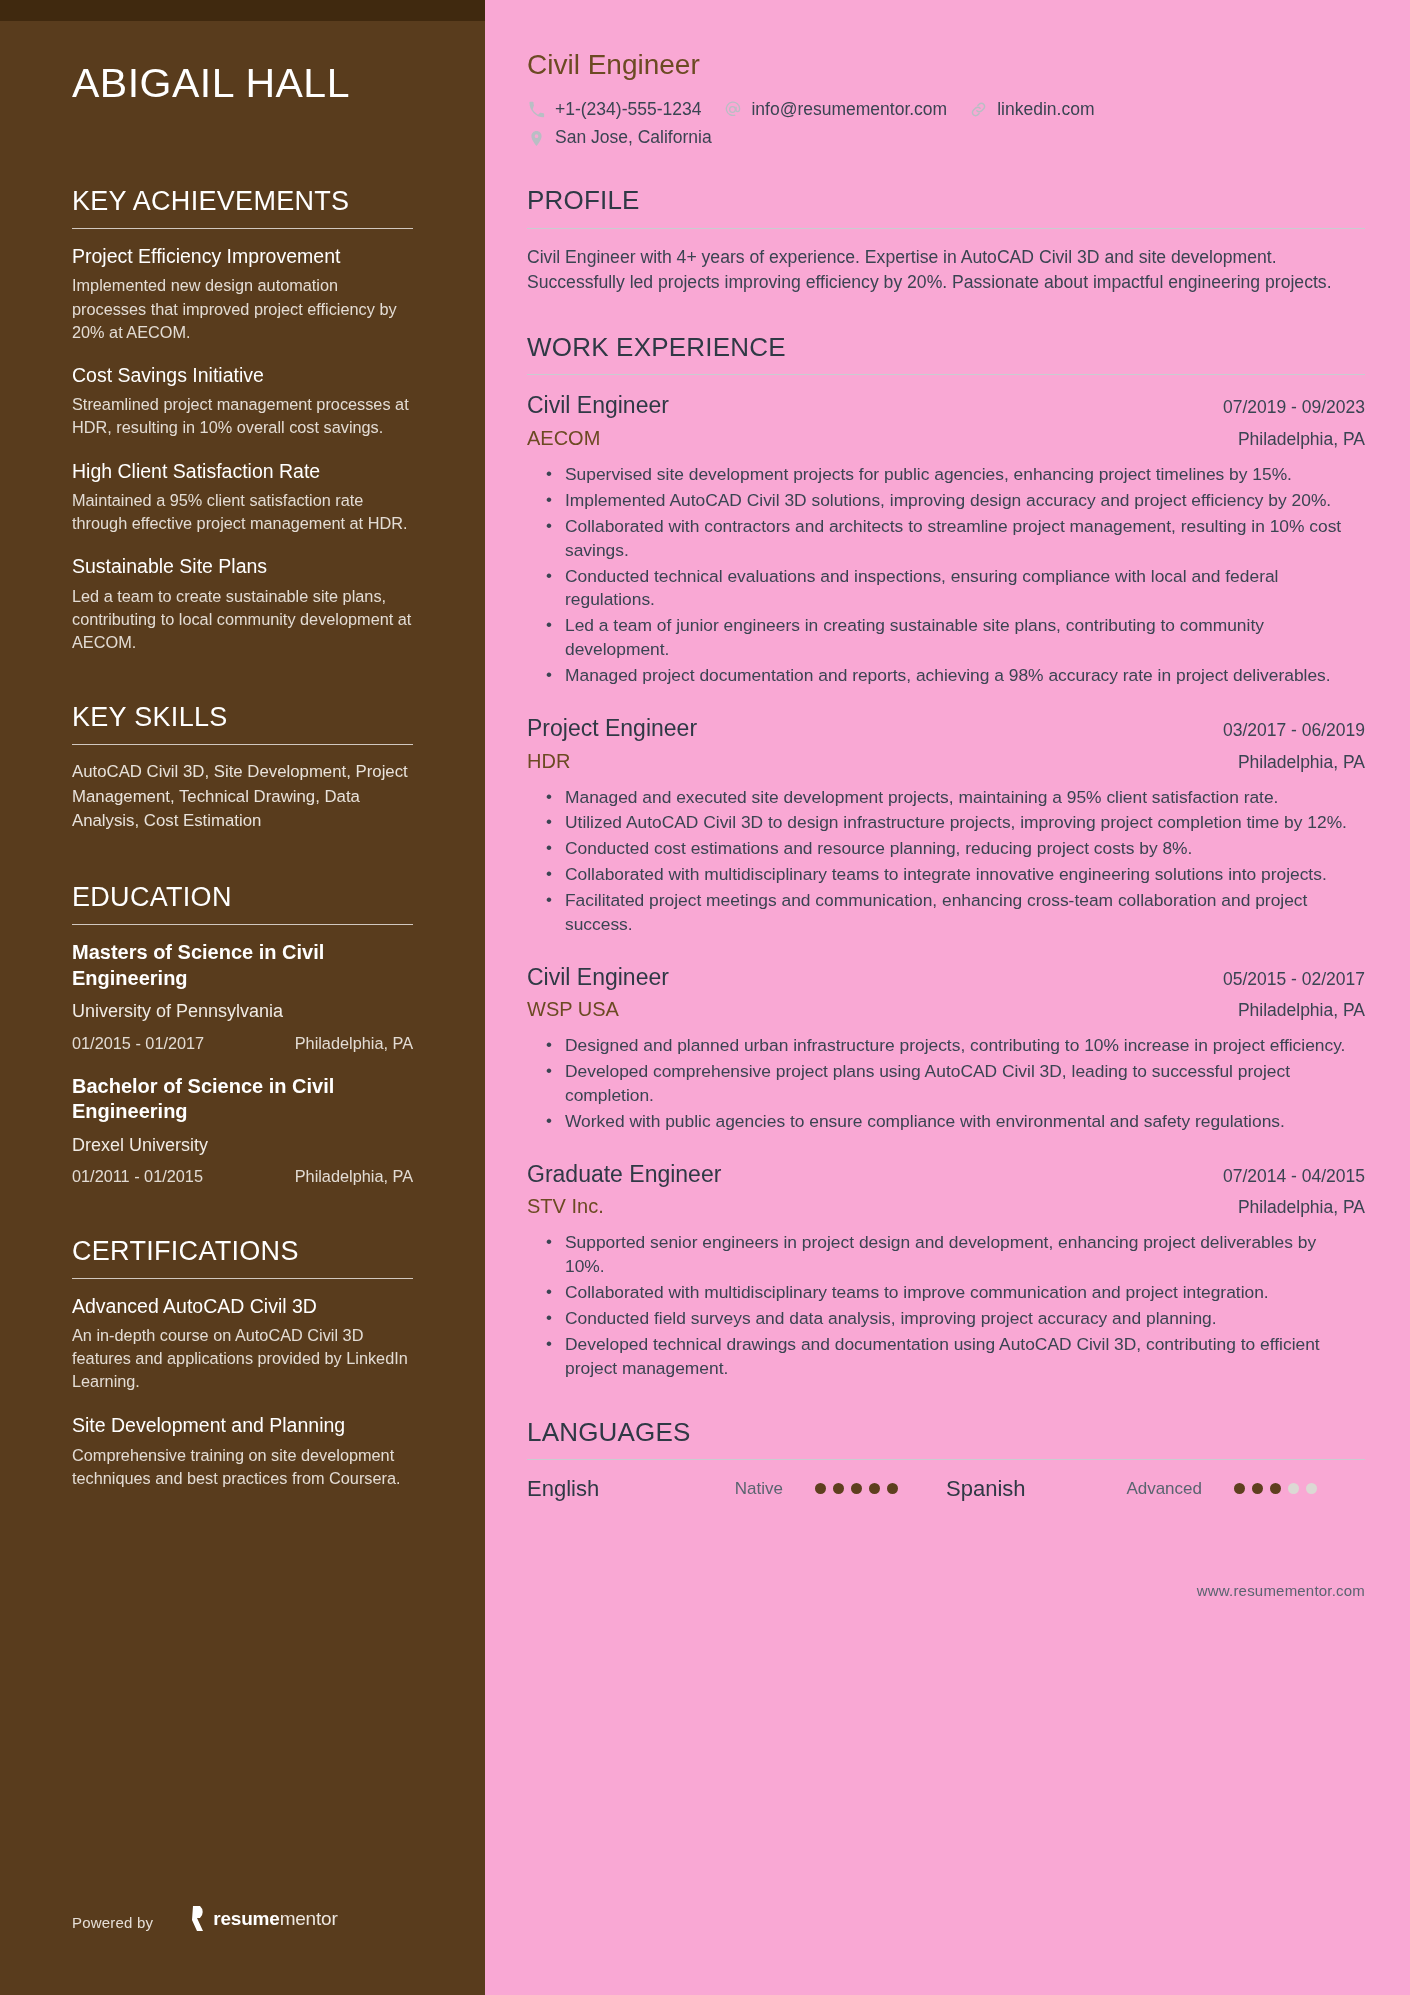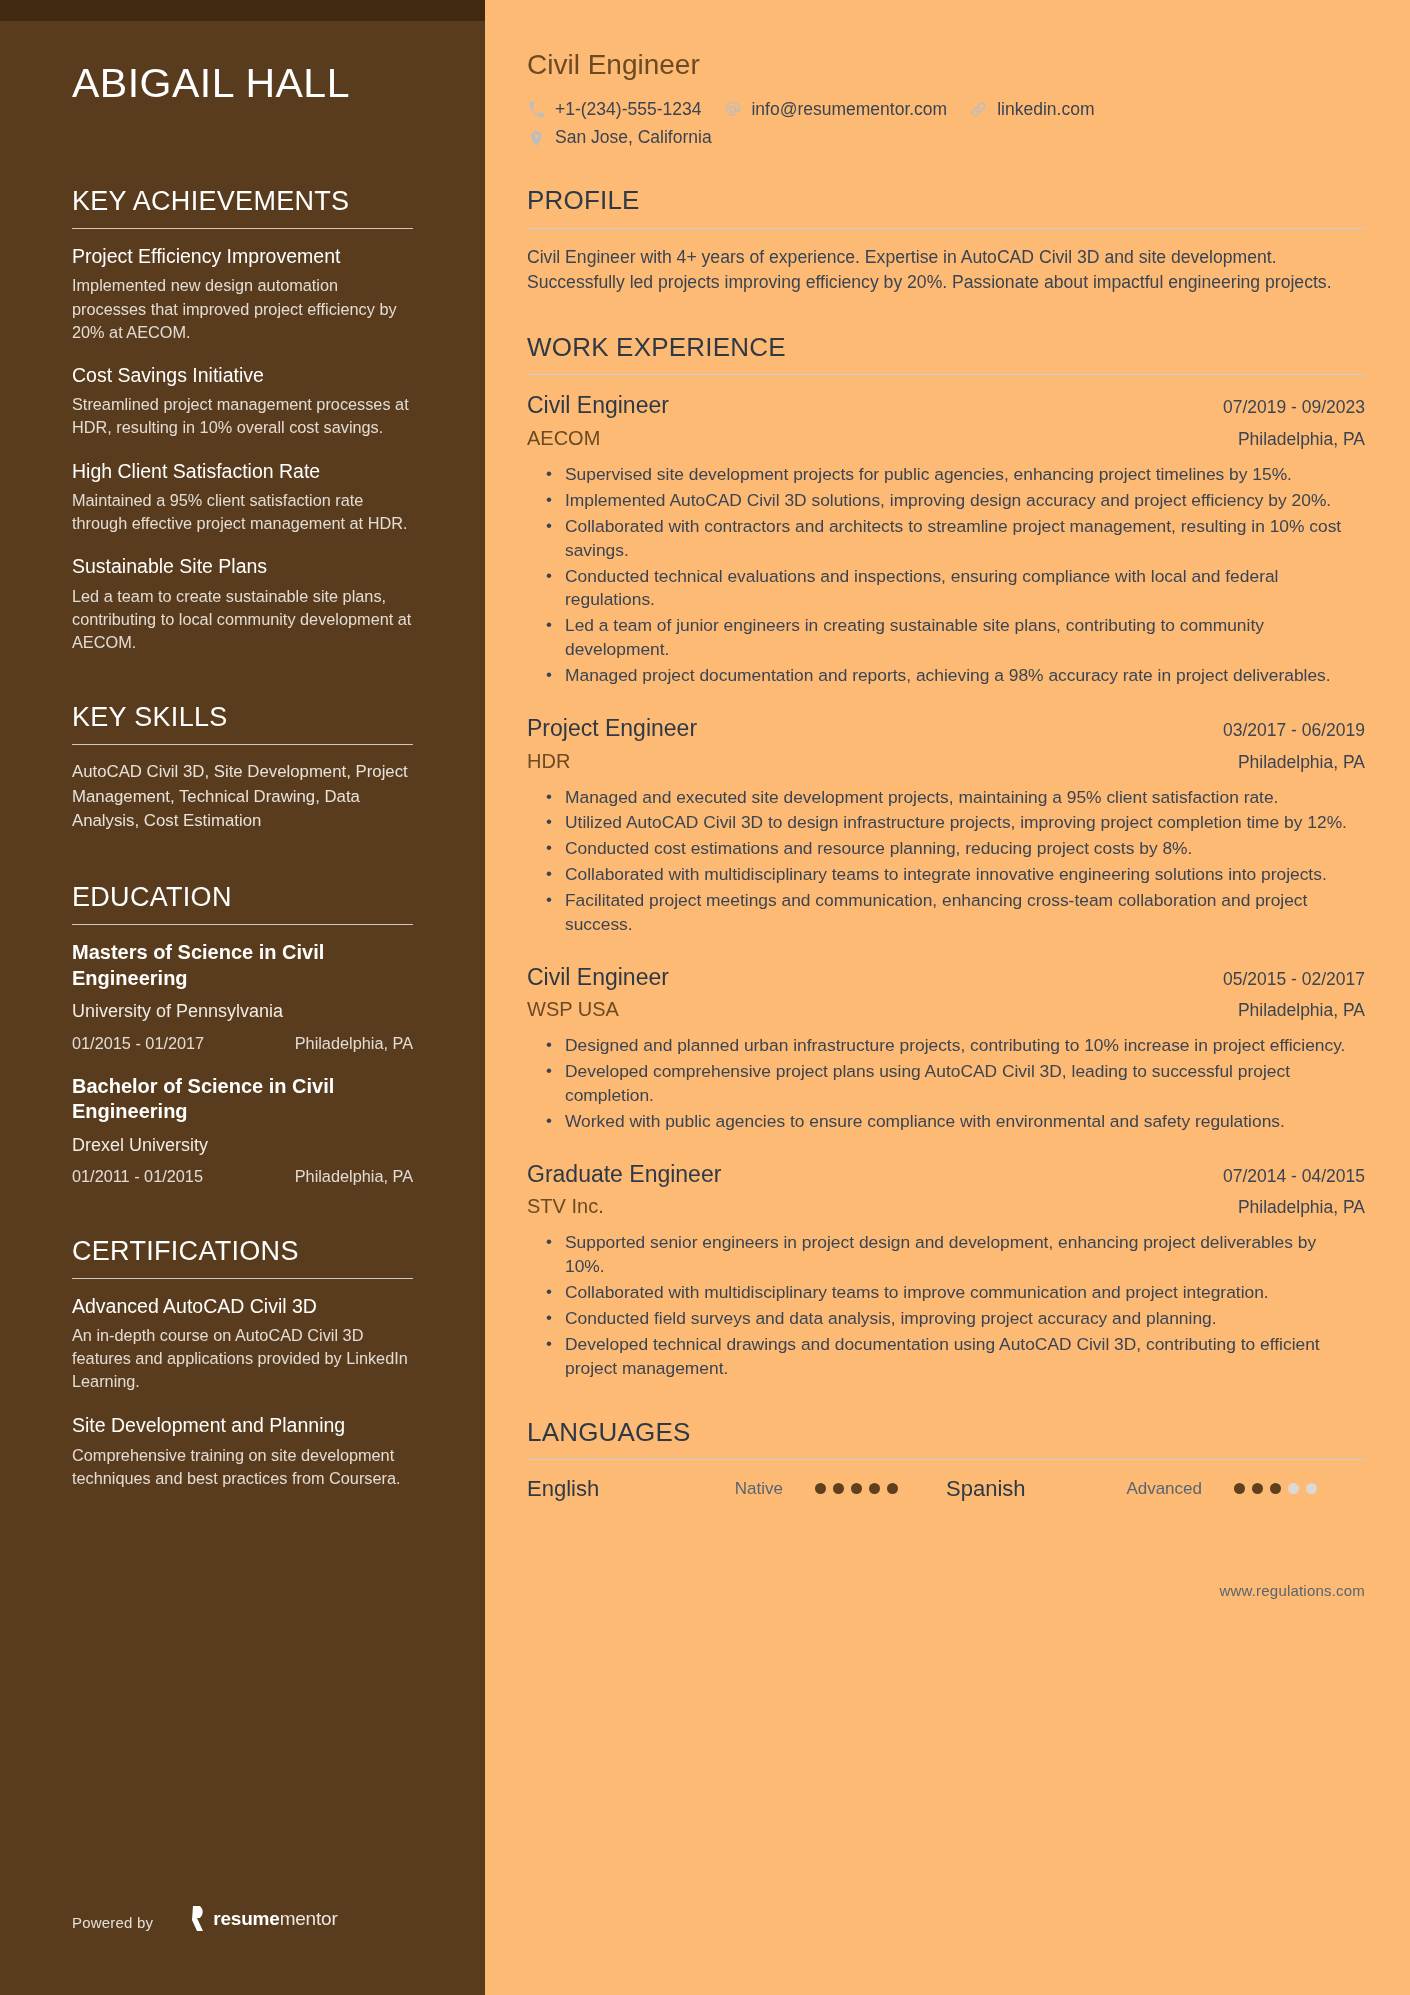--- a/index.html
+++ b/index.html
@@ -6,21 +6,21 @@
   html, body {
     width:1410px;
     background:#ffffff;
     font-family:"Liberation Sans", sans-serif;
     -webkit-font-smoothing:antialiased;
   }
   .page {
     position:relative;
     width:1410px;
     min-height:1995px;
-    background:#fdba74;
+    background:#f9a8d4;
     display:flex;
     overflow:hidden;
   }
 
   
   .sidebar {
     width:485px;
     flex:0 0 485px;
     background:#593C1D;
     position:relative;
@@ -560,18 +560,18 @@
               <span class="dot"></span>
               <span class="dot"></span>
               <span class="dot off"></span>
               <span class="dot off"></span>
             </span>
           </div>
         </div>
     </section>
 
     <div class="main-footer">
-      <span class="site-url">www.regulations.com</span>
+      <span class="site-url">www.resumementor.com</span>
     </div>
 
   </main>
 
 </div>
 
 </body></html>

